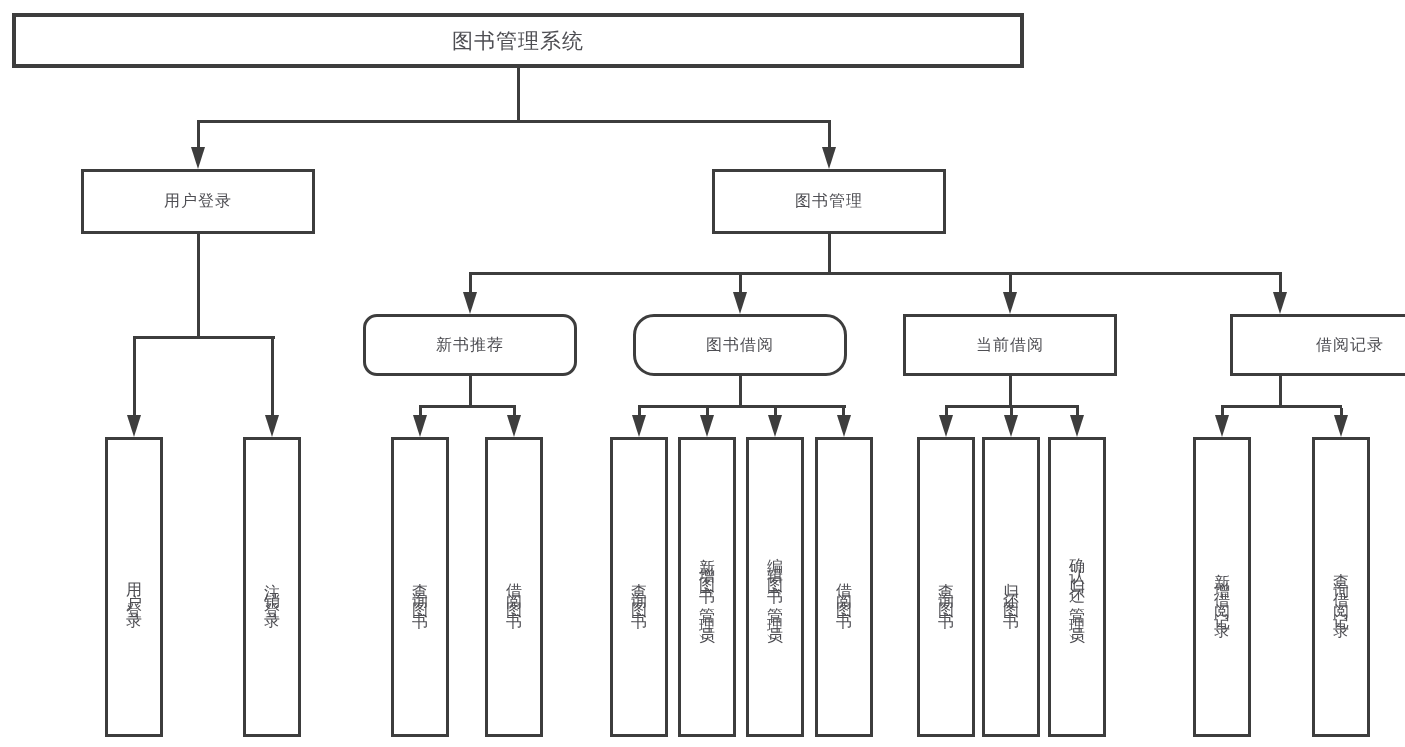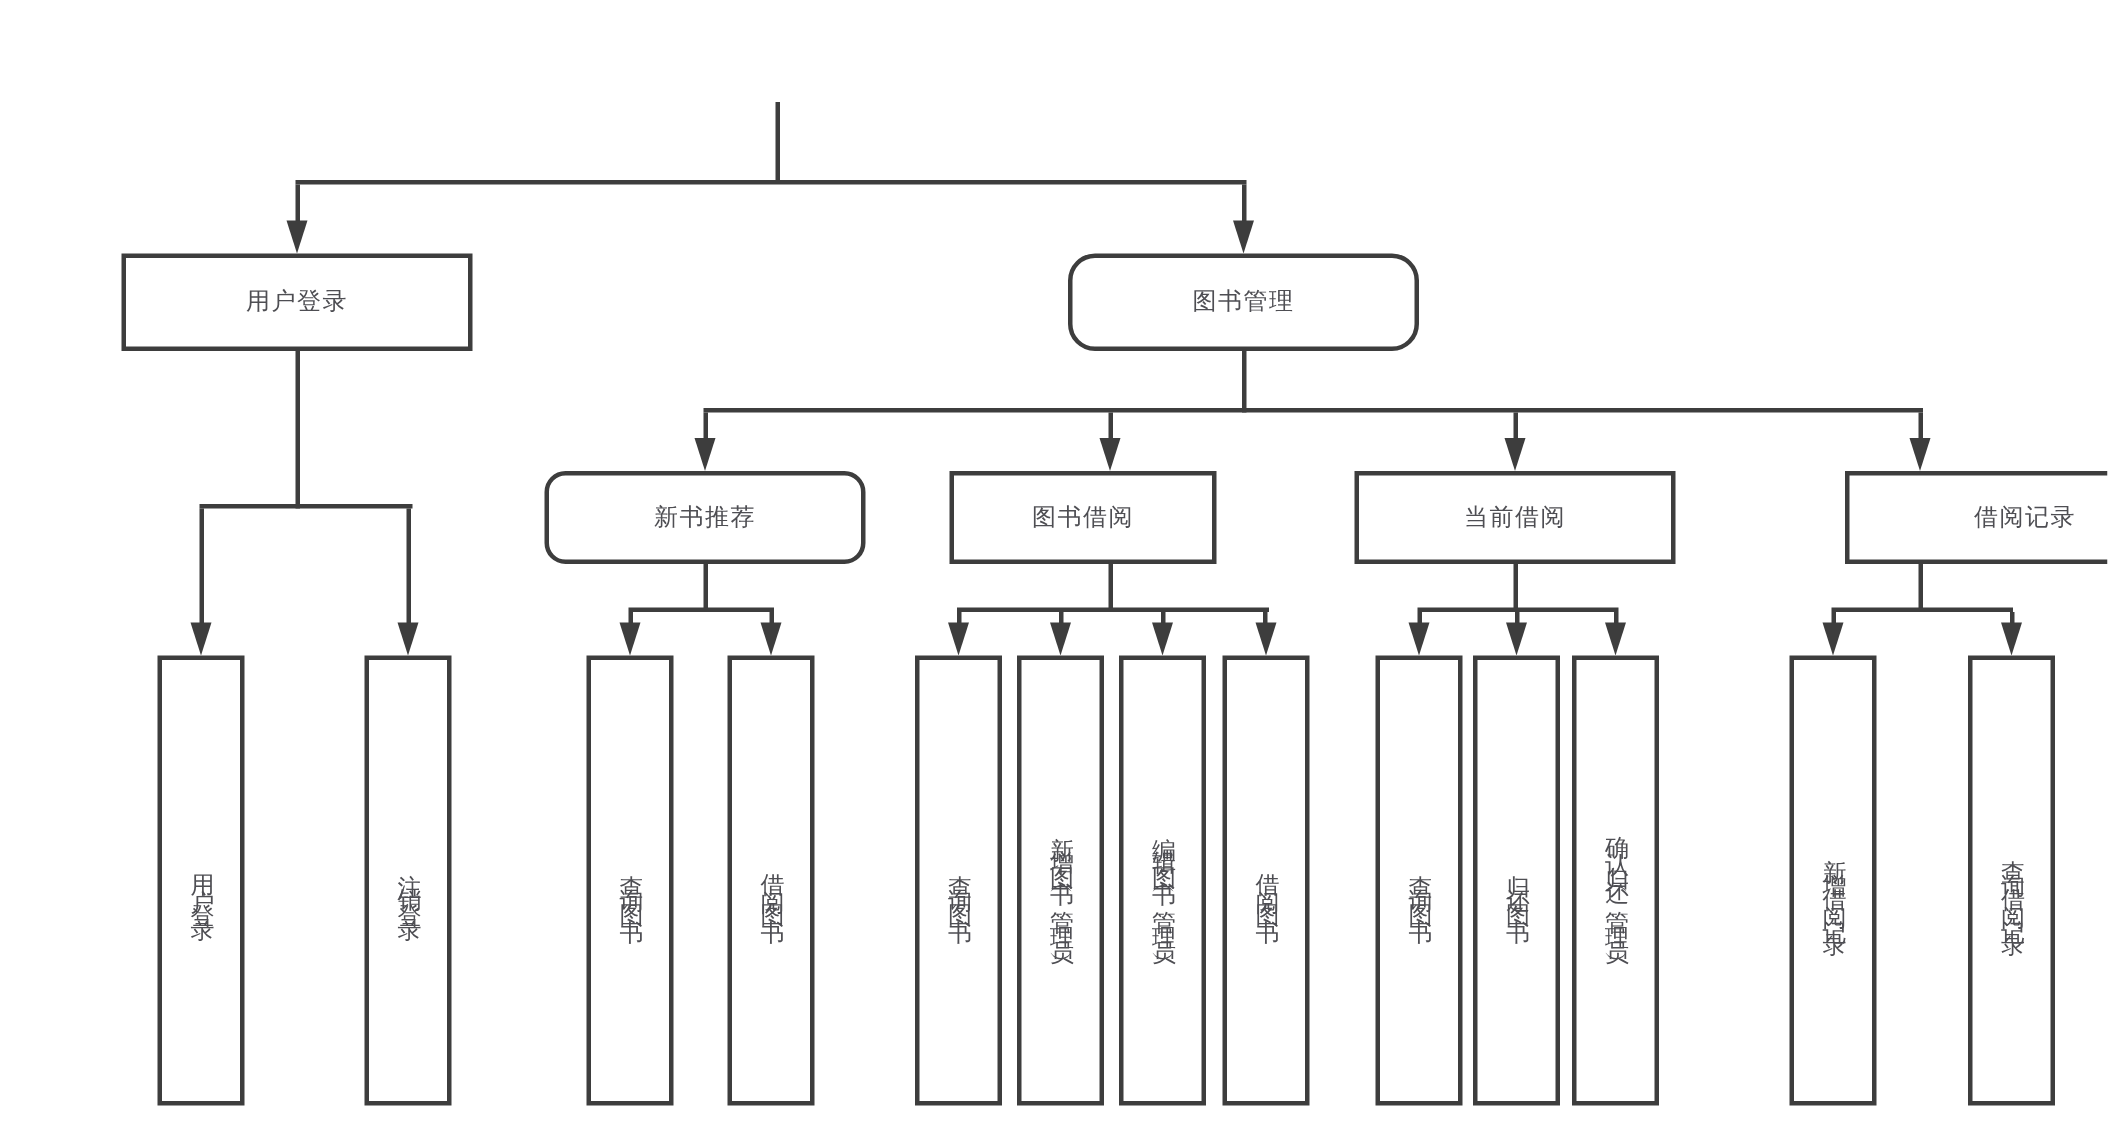--- a/index.html
+++ b/index.html
@@ -48,51 +48,52 @@
     letter-spacing:0.5px;
     z-index:10;
     white-space:nowrap;
   }
 </style>
 </head>
 <body>
 
 <div id="canvas">
 
+  <div class="box root" style="left:12px; top:13px; width:1012px; height:55px;">图书管理系统</div>
 
   <div class="v" style="left:517px; top:68px; height:52px;"></div>
   <div class="h" style="left:197px; top:120px; width:634px;"></div>
   <div class="v" style="left:197px; top:123px; height:25px;"></div>
   <div class="arrow" style="left:191px; top:147px;"></div>
   <div class="v" style="left:828px; top:123px; height:25px;"></div>
   <div class="arrow" style="left:822px; top:147px;"></div>
 
   <div class="box" style="left:81px; top:169px; width:234px; height:65px;">用户登录</div>
-  <div class="box" style="left:712px; top:169px; width:234px; height:65px;border-radius:18px;">图书管理</div>
+  <div class="box" style="left:712px; top:169px; width:234px; height:65px;">图书管理</div>
 
   <div class="v" style="left:197px; top:233px; height:106px;"></div>
   <div class="h" style="left:133px; top:336px; width:142px;"></div>
   <div class="v" style="left:133px; top:339px; height:78px;"></div>
   <div class="arrow" style="left:127px; top:415px;"></div>
   <div class="v" style="left:271px; top:339px; height:78px;"></div>
   <div class="arrow" style="left:265px; top:415px;"></div>
 
   <div class="v" style="left:828px; top:233px; height:42px;"></div>
   <div class="h" style="left:469px; top:272px; width:813px;"></div>
   <div class="v" style="left:469px; top:275px; height:18px;"></div>
   <div class="arrow" style="left:463px; top:292px;"></div>
   <div class="v" style="left:739px; top:275px; height:18px;"></div>
   <div class="arrow" style="left:733px; top:292px;"></div>
   <div class="v" style="left:1009px; top:275px; height:18px;"></div>
   <div class="arrow" style="left:1003px; top:292px;"></div>
   <div class="v" style="left:1279px; top:275px; height:18px;"></div>
   <div class="arrow" style="left:1273px; top:292px;"></div>
 
   <div class="box" style="left:363px; top:314px; width:214px; height:62px;border-radius:14px;">新书推荐</div>
-  <div class="box" style="left:633px; top:314px; width:178px; height:62px;">图书借阅</div>
+  <div class="box" style="left:633px; top:314px; width:214px; height:62px;border-radius:21px;">图书借阅</div>
   <div class="box" style="left:903px; top:314px; width:214px; height:62px;">当前借阅</div>
   <div class="box" style="left:1230px; top:314px; width:240px; height:62px;">借阅记录</div>
 
   <div class="v" style="left:469px; top:375px; height:33px;"></div>
   <div class="h" style="left:419px; top:405px; width:97px;"></div>
   <div class="v" style="left:419px; top:408px; height:9px;"></div>
   <div class="arrow" style="left:413px; top:415px;"></div>
   <div class="v" style="left:513px; top:408px; height:9px;"></div>
   <div class="arrow" style="left:507px; top:415px;"></div>
 

